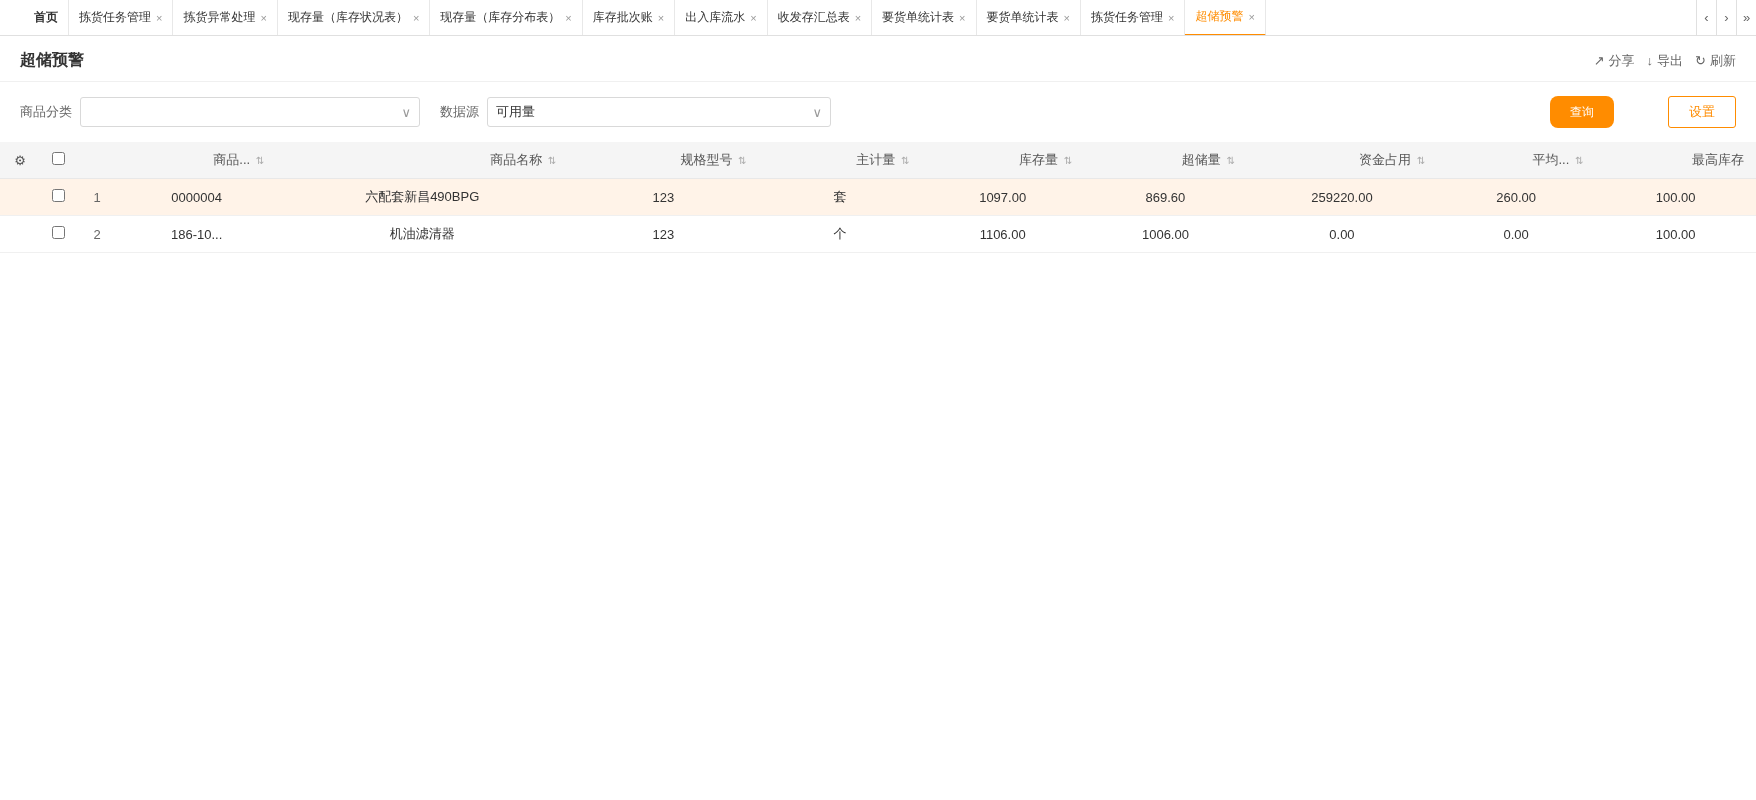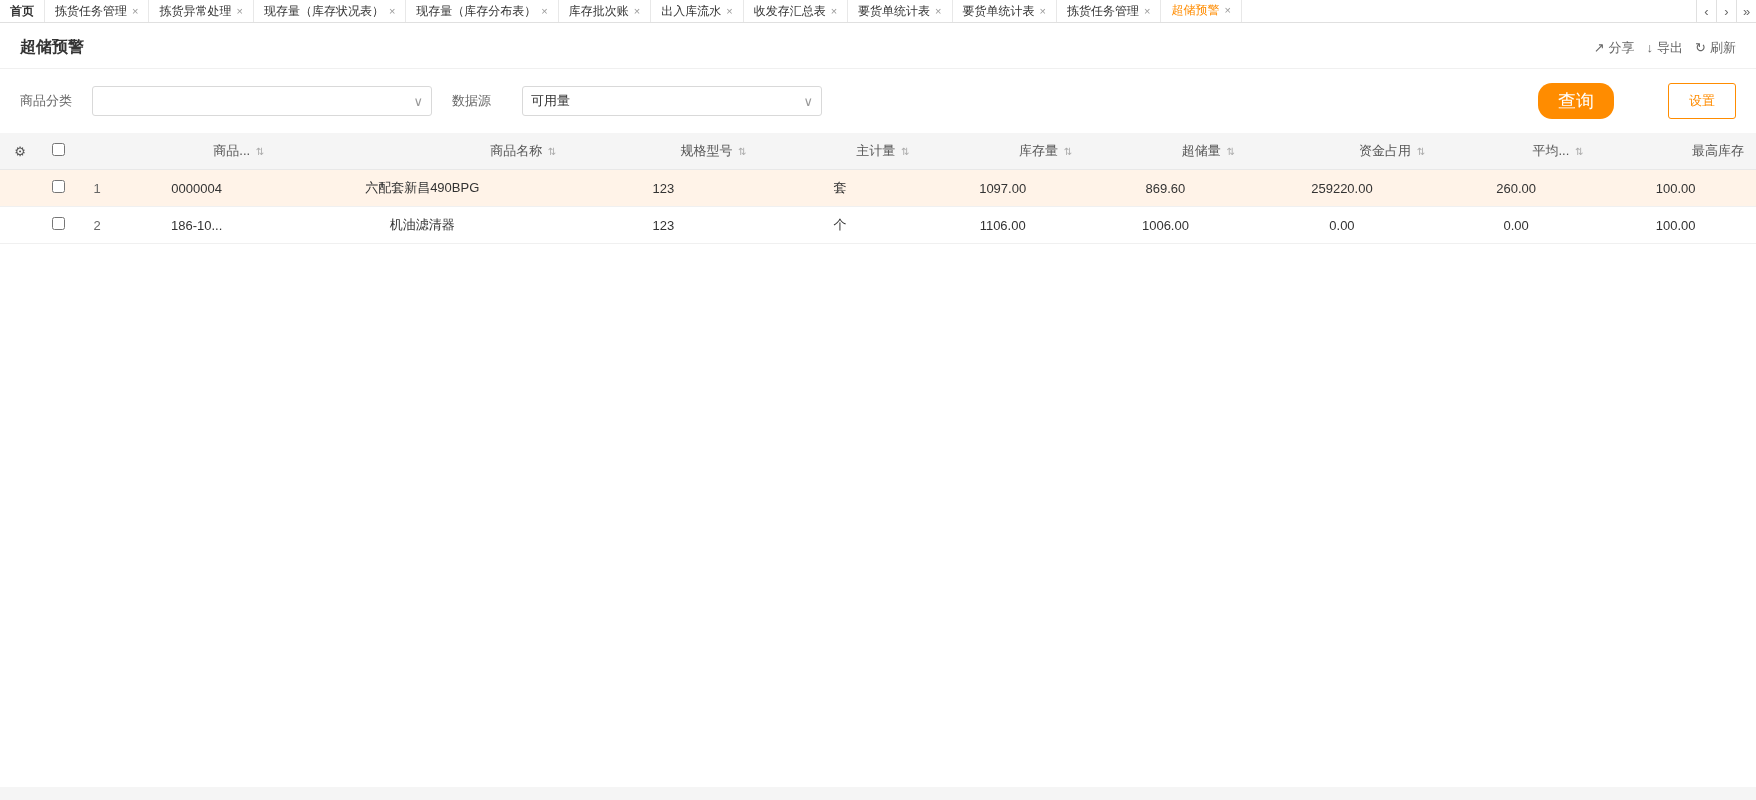--- a/index.html
+++ b/index.html
@@ -4,23 +4,24 @@
   <style>
     * { box-sizing: border-box; margin: 0; padding: 0; }
     body { font-family: 'Microsoft YaHei', Arial, sans-serif; font-size: 13px; background: #f5f5f5; color: #333; }
 
     
     .top-nav {
       display: flex;
       align-items: center;
       background: #fff;
       border-bottom: 1px solid #e0e0e0;
-      height: 23px;
+      height: 36px;
       overflow: hidden;
       position: relative;
+      padding-left: 24px;
     }
     .nav-tab {
       display: flex;
       align-items: center;
       padding: 0 10px;
       height: 36px;
       white-space: nowrap;
       cursor: pointer;
       font-size: 12px;
       color: #333;
@@ -85,55 +86,54 @@
     
     .filter-area {
       padding: 14px 20px;
       display: flex;
       align-items: center;
       gap: 20px;
     }
     .filter-item {
       display: flex;
       align-items: center;
-      gap: 20px;
+      gap: 8px;
     }
     .filter-label { color: #666; font-size: 13px; white-space: nowrap; }
     .filter-select {
       display: flex;
       align-items: center;
       justify-content: space-between;
       width: 340px;
       height: 30px;
       border: 1px solid #d9d9d9;
       border-radius: 3px;
       padding: 0 8px;
       cursor: pointer;
       background: #fff;
       font-size: 13px;
       color: #999;
     }
     .filter-select-medium {
-      width: 300px;
-      margin-left: 11px;
+      width: 344px;
     }
     .filter-select .selected-val { color: #333; }
     .filter-btns {
       margin-left: auto;
       display: flex;
       gap: 8px;
     }
     .btn-query {
       background: #ff8c00;
       color: #fff;
       border: none;
       padding: 6px 20px;
-      border-radius: 14px;
-      cursor: pointer;
-      font-size: 18px;
+      border-radius: 8px;
+      cursor: pointer;
+      font-size: 12px;
     }
     .btn-set {
       background: #fff;
       color: #ff8c00;
       border: 1px solid #ff8c00;
       padding: 6px 20px;
       border-radius: 3px;
       cursor: pointer;
       font-size: 13px;
       margin-left: 46px;

